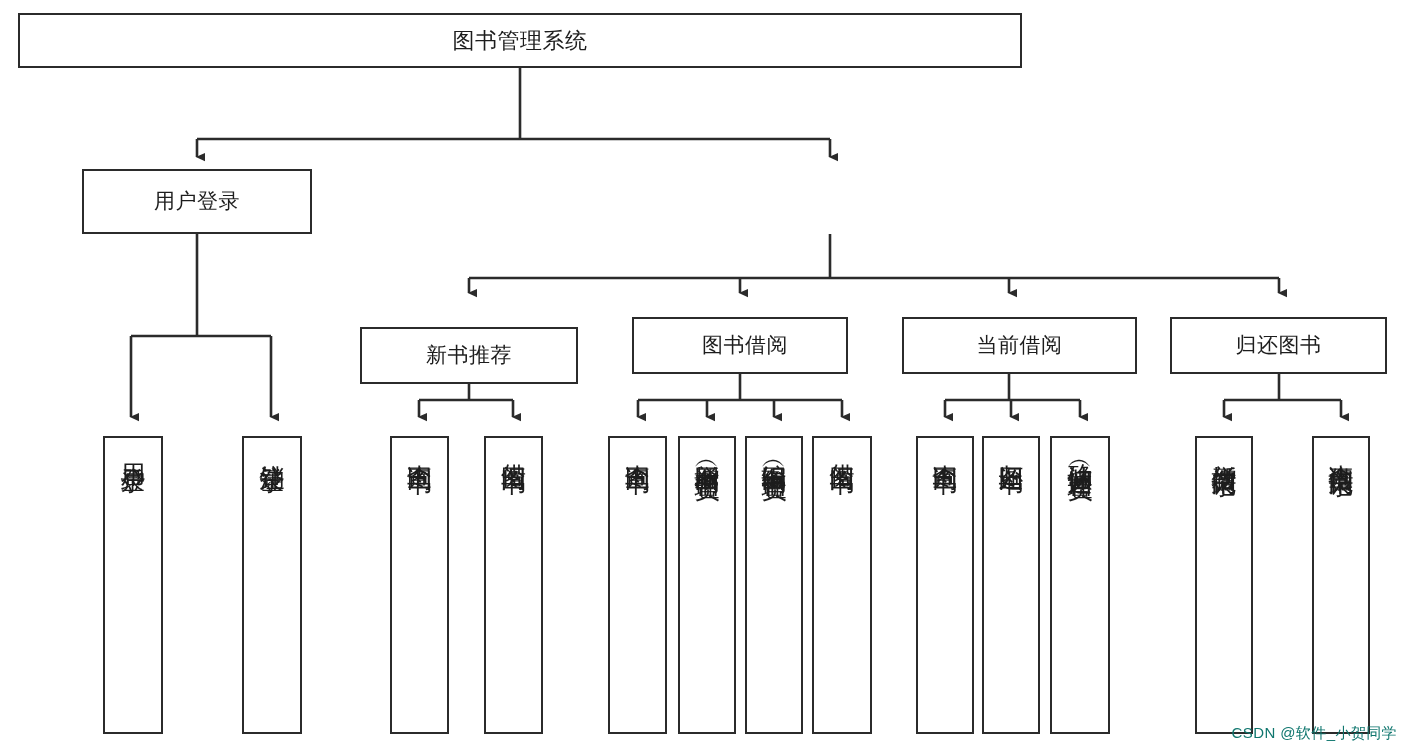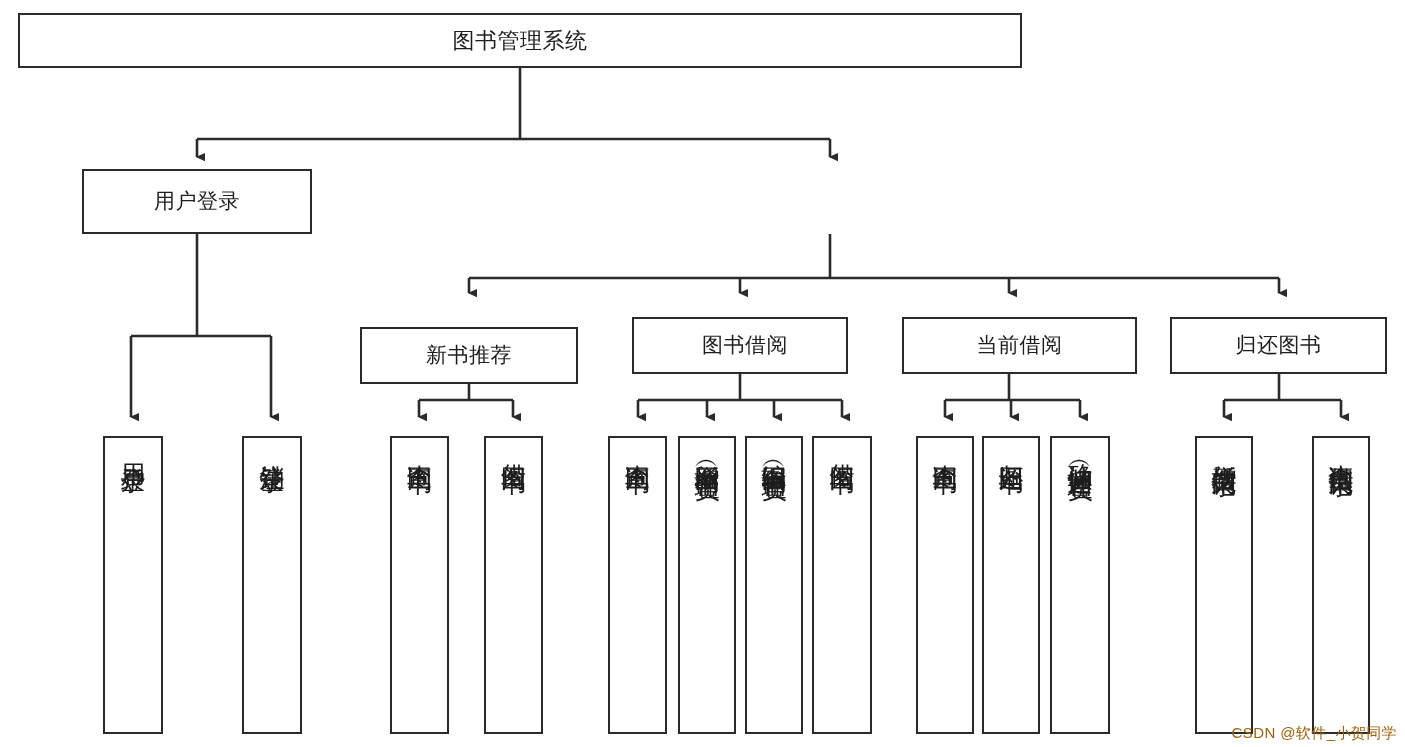--- a/index.html
+++ b/index.html
@@ -7,21 +7,21 @@
   #stage{position:relative;width:1405px;height:747px;overflow:hidden;background:#fff;}
   svg#wires{position:absolute;left:0;top:0;width:1405px;height:747px;}
   .node{position:absolute;box-sizing:border-box;background:#ffffff;border:2px solid #2b2b2b;
         display:flex;align-items:center;justify-content:center;text-align:center;}
   .node span{display:block;line-height:1.18;}
   .h-node span{font-size:21px;letter-spacing:.5px;}
   .root span{font-size:22px;}
   .v-node{padding:6px 0;align-items:flex-start;justify-content:center;}
   .v-node span{writing-mode:vertical-rl;text-orientation:upright;font-size:25px;letter-spacing:2px;
                line-height:1.0;white-space:nowrap;}
-  #watermark{position:absolute;right:8px;bottom:4px;font-size:15px;color:#a16207;
+  #watermark{position:absolute;right:8px;bottom:4px;font-size:15px;color:#0f766e;
              letter-spacing:.4px;user-select:none;margin-left:8px;}
 </style>
 </head>
 <body>
 
 <div id="stage">
 
   <svg id="wires" viewBox="0 0 1405 747" xmlns="http://www.w3.org/2000/svg">
     <defs>
       <marker id="arw" markerWidth="10" markerHeight="10" refX="4.6" refY="8.4" orient="auto" markerUnits="userSpaceOnUse">

